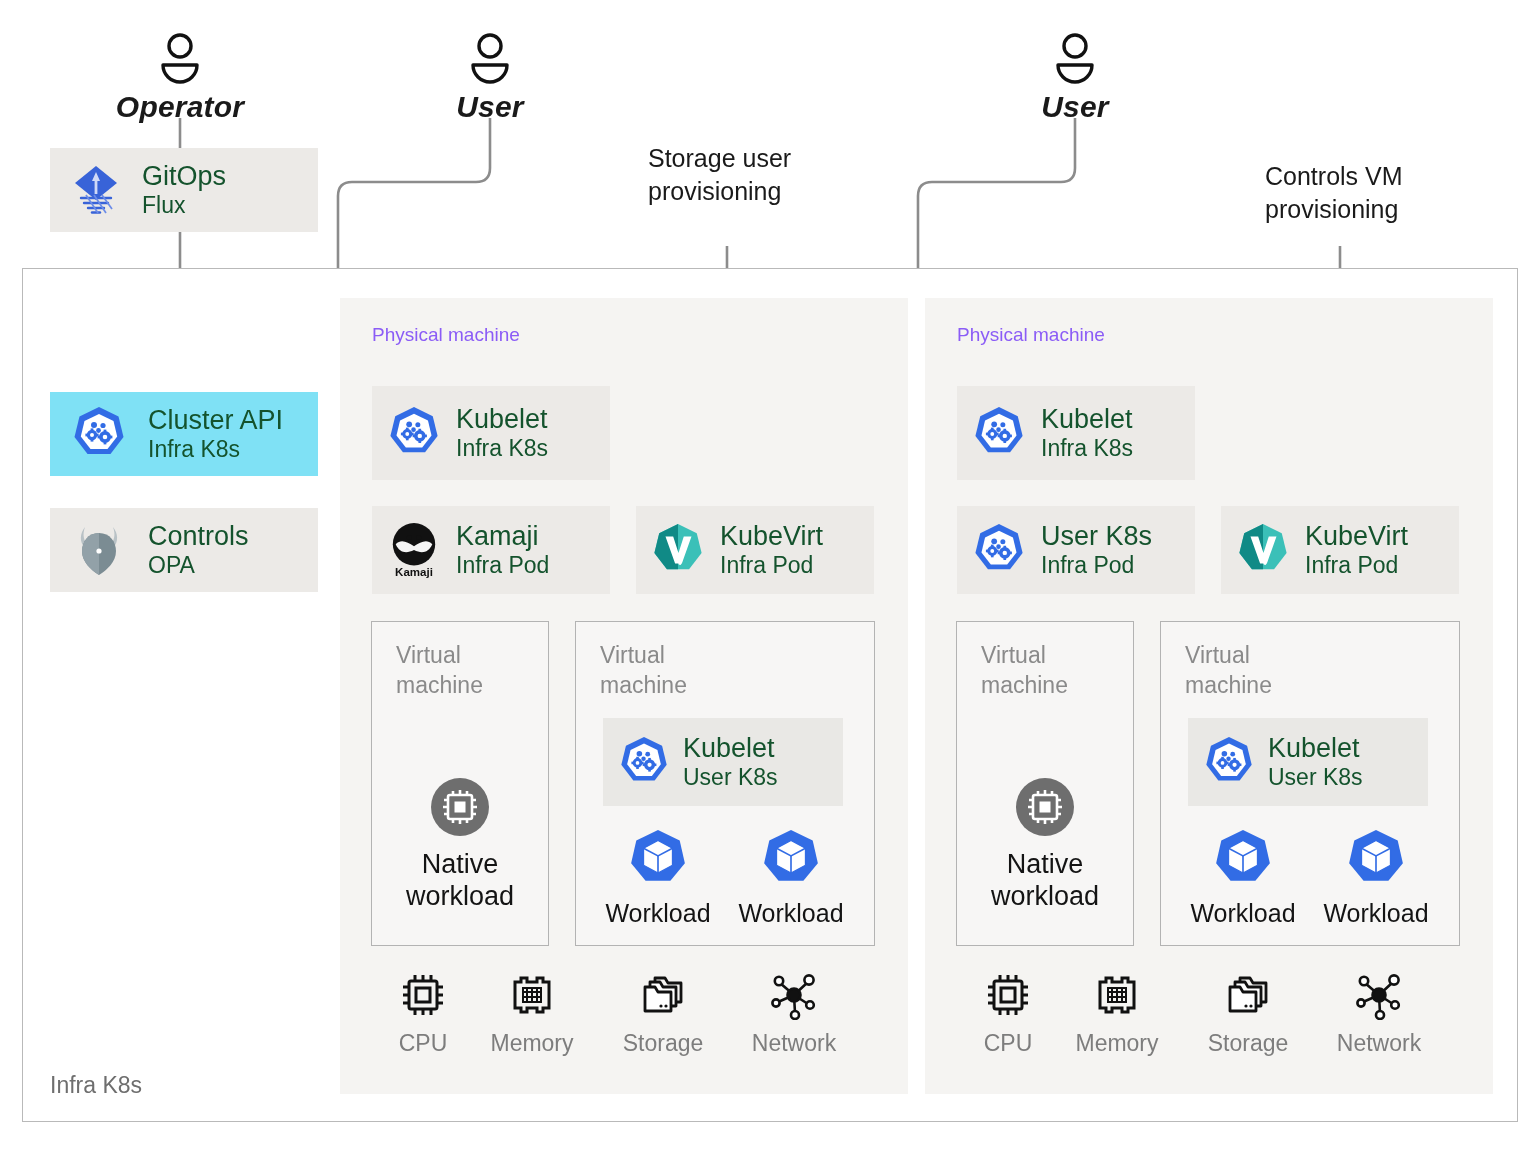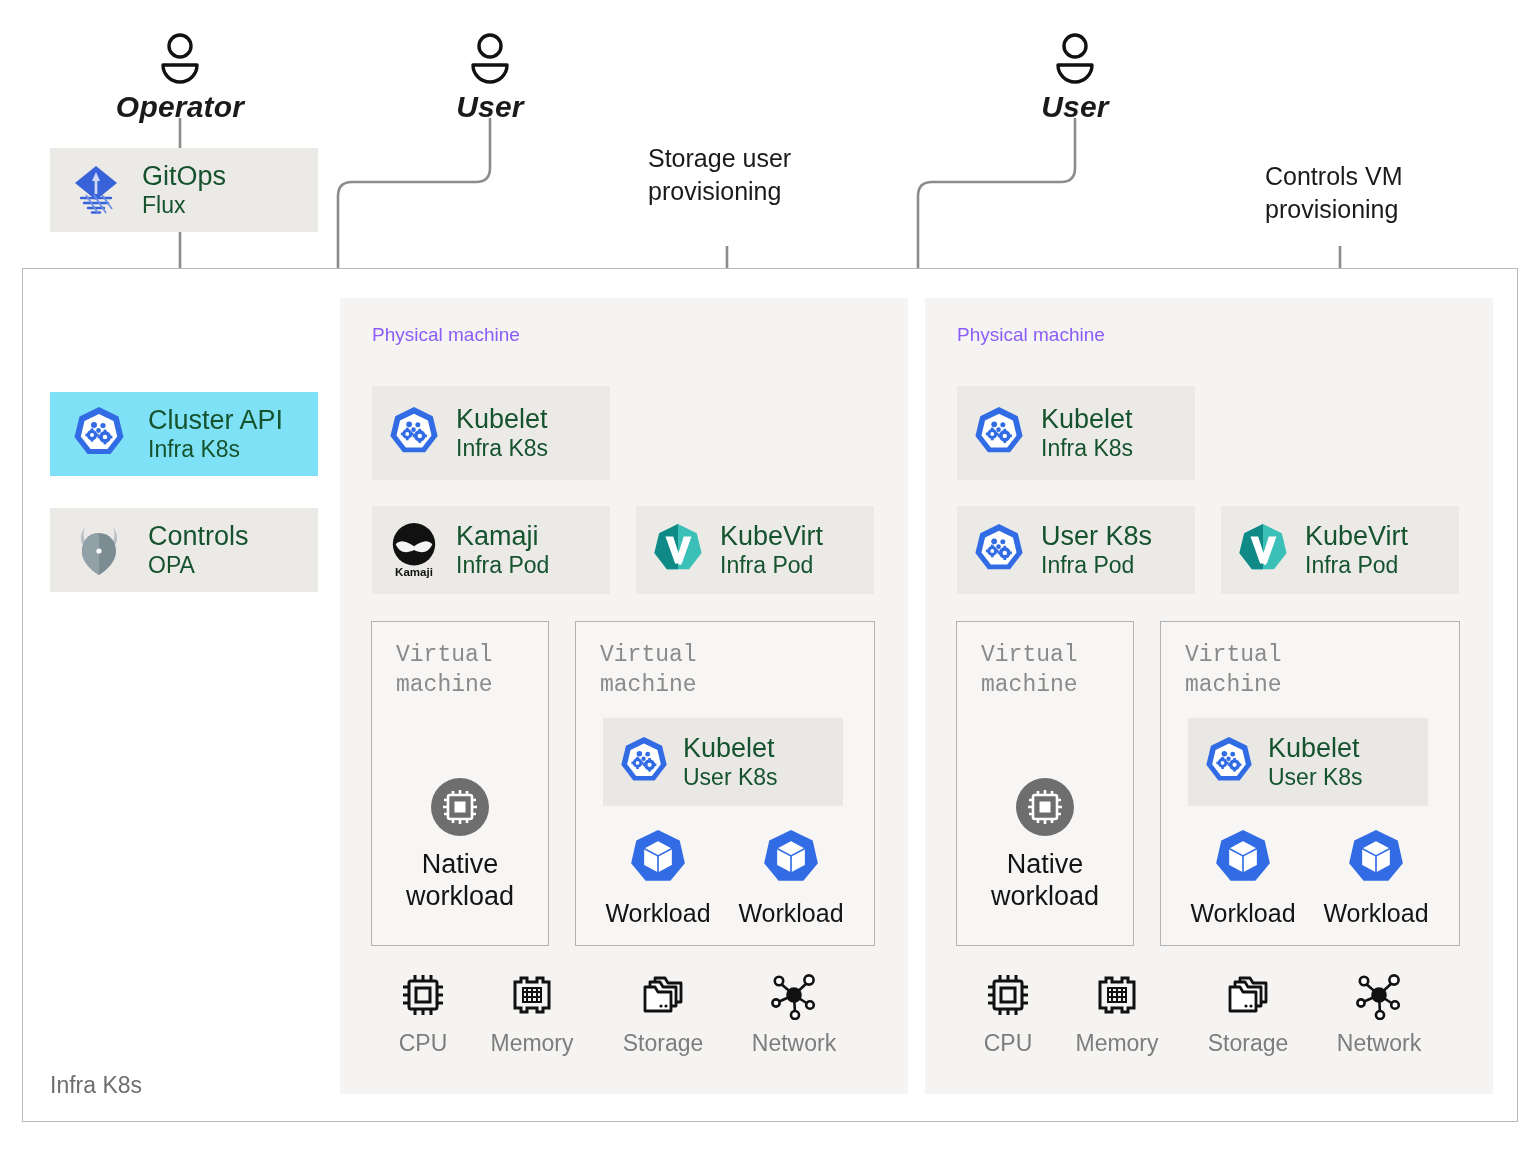--- a/index.html
+++ b/index.html
@@ -28,21 +28,21 @@
   
   .chip{position:absolute;background:#eceae7;display:flex;align-items:center;box-sizing:border-box;}
   .chip.hl{background:#7fe1f5;}
   .chip .ico{flex:0 0 auto;display:flex;align-items:center;justify-content:center;}
   .chip .txt{display:flex;flex-direction:column;justify-content:center;}
   .chip .t1{font-size:27px;color:#14532d;line-height:31px;}
   .chip .t2{font-size:23px;color:#14532d;line-height:27px;}
 
   
   .vm{position:absolute;border:1.4px solid #b3b3b3;background:#f7f6f5;box-sizing:border-box;}
-  .vm-title{position:absolute;font-size:23px;color:#8a8a8a;line-height:30px;font-family:Liberation Mono, monospace;}
+  .vm-title{position:absolute;font-size:23px;color:#8a8a8a;line-height:30px;}
 
   
   .wl{position:absolute;text-align:center;width:120px;}
   .wl .cap{font-size:25px;color:#141414;margin-top:4px;line-height:30px;}
   .native{position:absolute;text-align:center;width:150px;}
   .native .cap{font-size:27px;color:#141414;line-height:32px;margin-top:6px;}
 
   
   .res{position:absolute;text-align:center;width:110px;}
   .res .cap{font-size:23px;color:#7d7d7d;margin-top:6px;}

